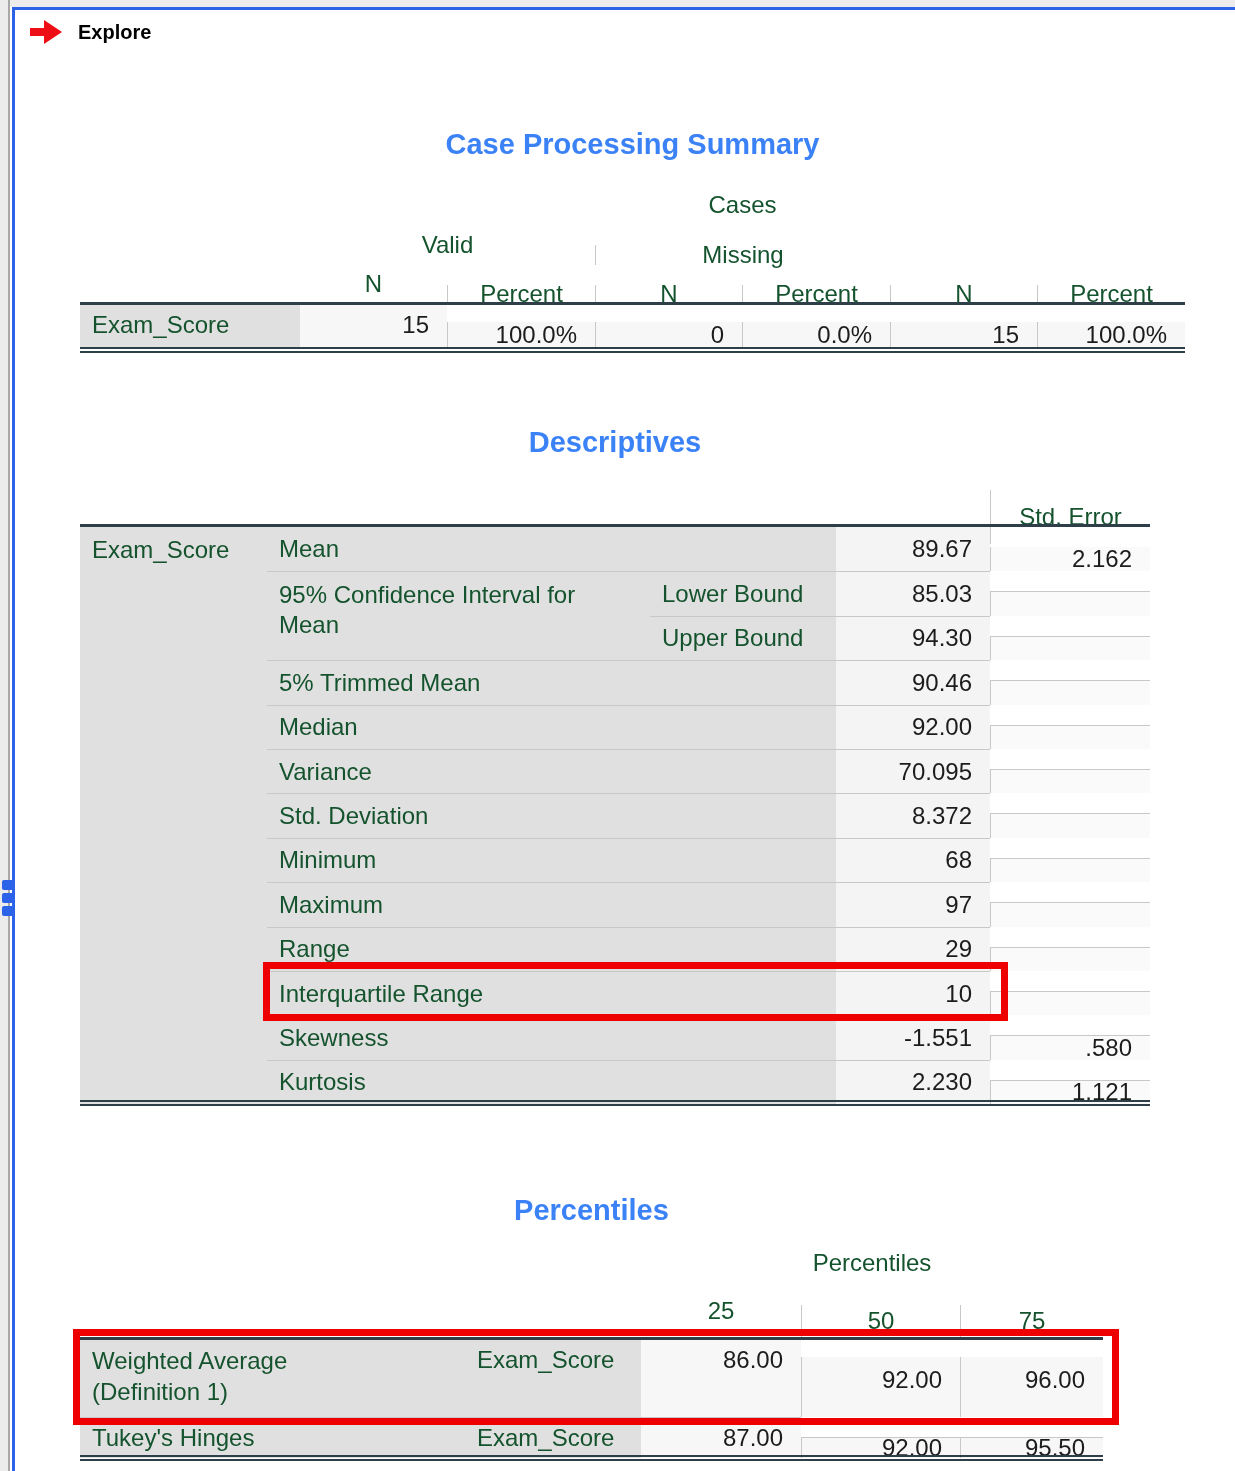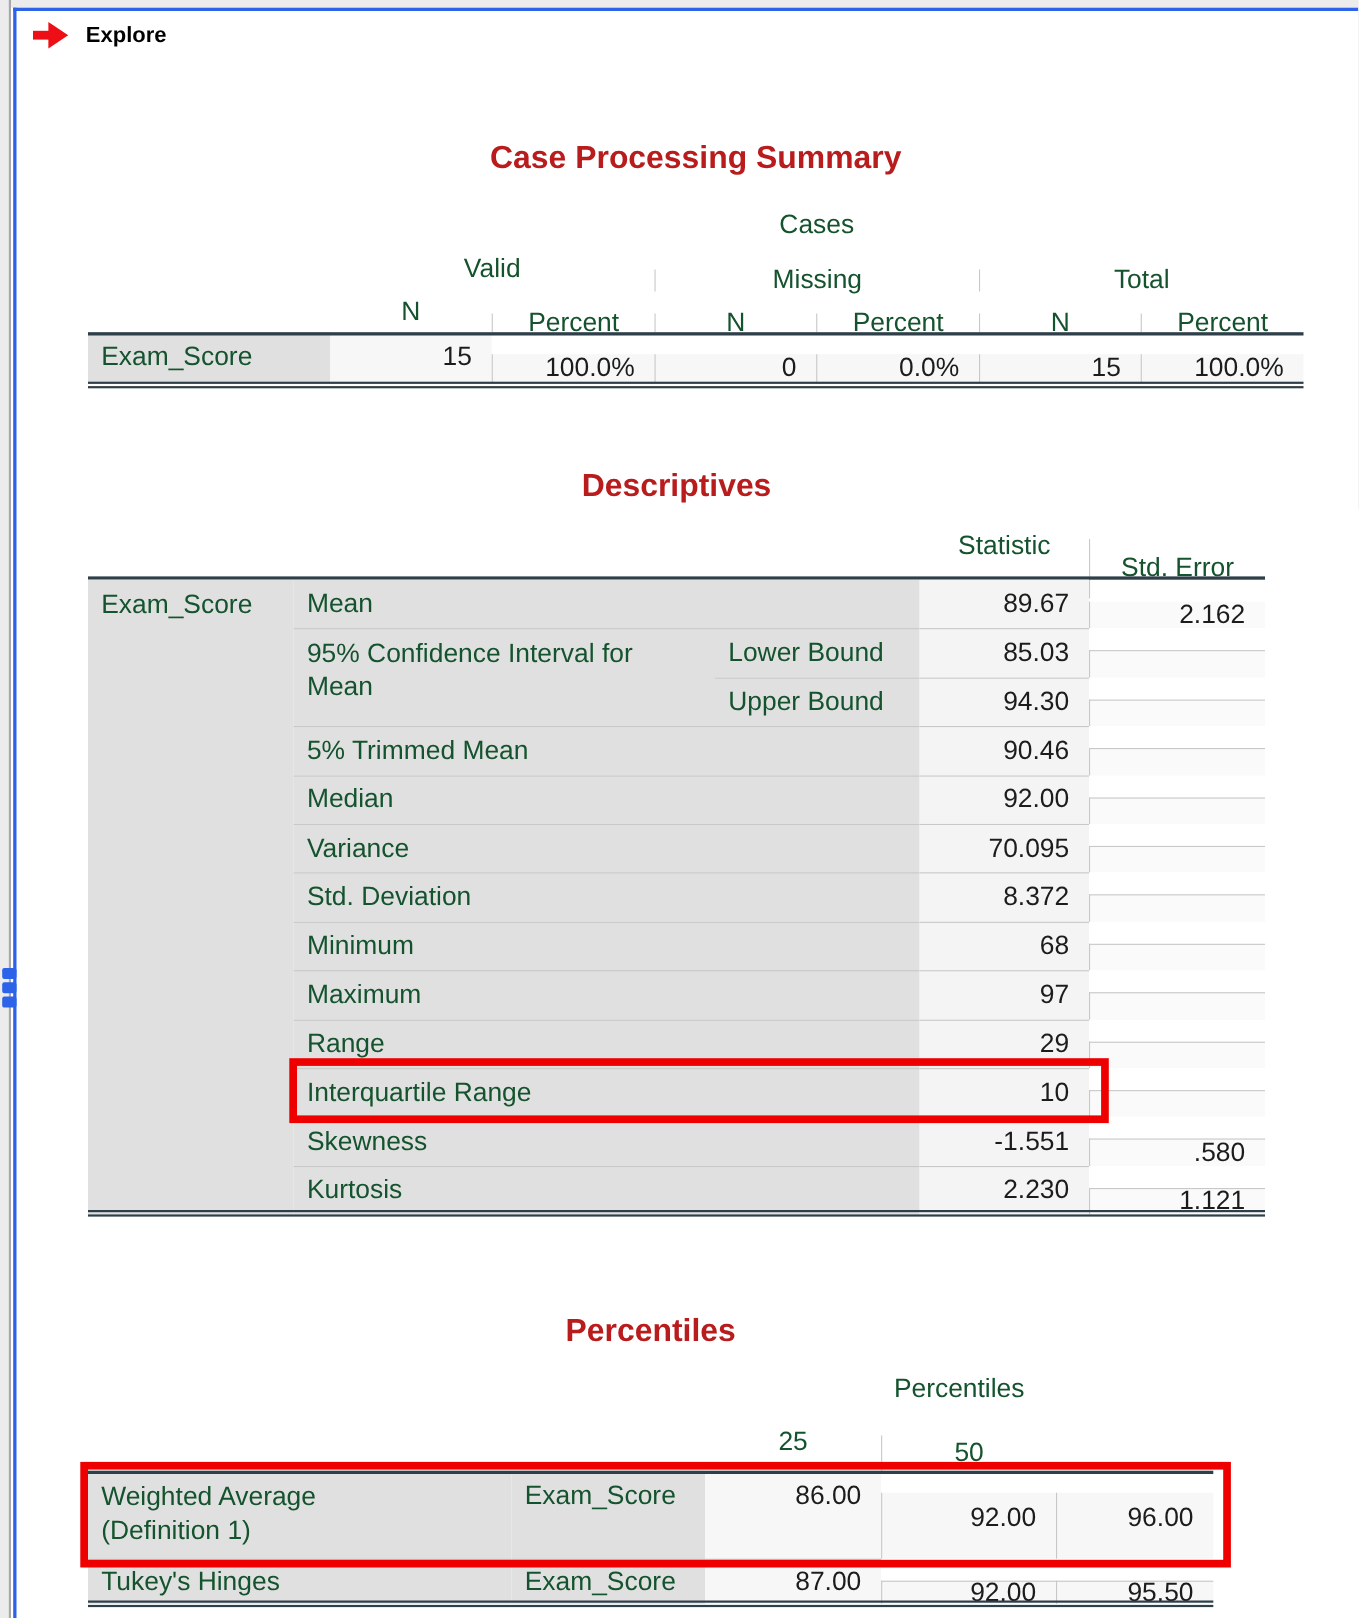--- a/index.html
+++ b/index.html
@@ -15,21 +15,21 @@
   .grip{position:absolute;left:2px;top:880px;width:14px;}
   .grip div{width:13px;height:10px;background:#2c63e8;border-radius:2px;margin-bottom:3px;}
   
   .explore{position:absolute;left:30px;top:20px;display:flex;align-items:center;gap:14px;}
   .arrow{position:relative;width:34px;height:24px;}
   .arrow .shaft{position:absolute;left:0;top:8px;width:18px;height:8px;background:#ee0e15;}
   .arrow .head{position:absolute;left:14px;top:0;width:0;height:0;border-left:18px solid #ee0e15;
                border-top:12px solid transparent;border-bottom:12px solid transparent;}
   .explore h1{margin:0;font-size:20px;font-weight:bold;color:#000;}
   
-  .tbl-title{position:absolute;text-align:center;font-size:29px;font-weight:bold;color:#b91c1c;}
+  .tbl-title{position:absolute;text-align:center;font-size:29px;font-weight:bold;color:#3b82f6;}
   
   .teal{color:#14532d;}
   .num{color:#1c1c1c;}
   .grid{position:absolute;display:grid;font-size:24px;}
   .cell{display:flex;align-items:center;box-sizing:border-box;}
   .c-center{justify-content:center;}
   .c-right{justify-content:flex-end;padding-right:18px;}
   .c-left{padding-left:12px;}
   .graybg{background:#e0e0e0;}
   .statbg{background:#f4f4f4;}
@@ -69,21 +69,20 @@
   </div>
 
   <div class="tbl-title" style="left:80px;top:128px;width:1105px;">Case Processing Summary</div>
 
   <div class="grid" style="left:80px;top:185px;grid-template-columns:220px 147px 148px 147px 148px 147px 148px;grid-template-rows:40px 40px 37px 46px;">
 
     <div class="cell c-center teal" style="grid-column:2/8;grid-row:1;">Cases</div>
 
     <div class="cell c-center teal" style="grid-column:2/4;grid-row:2;">Valid</div>
     <div class="cell c-center teal bl" style="grid-column:4/6;grid-row:2;">Missing</div>
-    <div class="cell c-center teal bl" style="grid-column:6/8;grid-row:2;">Total</div>
 
     <div class="cell c-center teal" style="grid-column:2;grid-row:3;">N</div>
     <div class="cell c-center teal bl" style="grid-column:3;grid-row:3;">Percent</div>
     <div class="cell c-center teal bl" style="grid-column:4;grid-row:3;">N</div>
     <div class="cell c-center teal bl" style="grid-column:5;grid-row:3;">Percent</div>
     <div class="cell c-center teal bl" style="grid-column:6;grid-row:3;">N</div>
     <div class="cell c-center teal bl" style="grid-column:7;grid-row:3;">Percent</div>
 
     <div class="cell c-left teal graybg" style="grid-column:1;grid-row:4;">Exam_Score</div>
     <div class="cell c-right num" style="grid-column:2;grid-row:4;background:#f7f7f7;">15</div>
@@ -92,21 +91,20 @@
     <div class="cell c-right num bl" style="grid-column:5;grid-row:4;background:#f7f7f7;">0.0%</div>
     <div class="cell c-right num bl" style="grid-column:6;grid-row:4;background:#f7f7f7;">15</div>
     <div class="cell c-right num bl" style="grid-column:7;grid-row:4;background:#f7f7f7;">100.0%</div>
   </div>
   <div class="thick" style="left:80px;top:302px;width:1105px;"></div>
   <div class="dbl" style="left:80px;top:347px;width:1105px;"></div>
 
   <div class="tbl-title" style="left:80px;top:426px;width:1070px;">Descriptives</div>
 
   <div style="position:absolute;left:80px;top:470px;width:1070px;height:54px;">
-    <div class="cell c-center teal" style="position:absolute;left:756px;top:0;width:154px;height:54px;font-size:24px;">Statistic</div>
     <div class="cell c-center teal bl" style="position:absolute;left:910px;top:0;width:160px;height:54px;font-size:24px;">Std. Error</div>
   </div>
   <div class="thick" style="left:80px;top:524px;width:1070px;"></div>
 
   <div class="grid" style="left:80px;top:527px;grid-template-columns:187px 383px 186px 154px 160px;grid-template-rows:repeat(13,44.4px);">
 
     <div class="cell c-left teal graybg top-align" style="grid-column:1;grid-row:1/14;">Exam_Score</div>
 
     <div class="cell c-left teal graybg" style="grid-column:2/4;grid-row:1;">Mean</div>
     <div class="cell c-right num statbg" style="grid-column:4;grid-row:1;">89.67</div>
@@ -167,20 +165,21 @@
   <div class="redbox" style="left:263px;top:962px;width:731px;height:45px;"></div>
 
   <div class="tbl-title" style="left:80px;top:1194px;width:1023px;">Percentiles</div>
 
   <div class="grid" style="left:80px;top:1240px;grid-template-columns:385px 176px 160px 159px 143px;grid-template-rows:45px 52px 80px 41px;">
 
     <div class="cell c-center teal" style="grid-column:3/6;grid-row:1;">Percentiles</div>
 
     <div class="cell c-center teal" style="grid-column:3;grid-row:2;">25</div>
     <div class="cell c-center teal bl" style="grid-column:4;grid-row:2;">50</div>
+    <div class="cell c-center teal bl" style="grid-column:5;grid-row:2;">75</div>
 
     <div class="cell c-left teal graybg top-align" style="grid-column:1;grid-row:3;">
         <span class="wrapnarrow">Weighted Average (Definition 1)</span>
       </div>
     <div class="cell c-left teal graybg top-align" style="grid-column:2;grid-row:3;">Exam_Score</div>
     <div class="cell c-right num top-align" style="grid-column:3;grid-row:3;background:#f7f7f7;">86.00</div>
     <div class="cell c-right num top-align bl" style="grid-column:4;grid-row:3;background:#f7f7f7;">92.00</div>
     <div class="cell c-right num top-align bl" style="grid-column:5;grid-row:3;background:#f7f7f7;">96.00</div>
 
     <div class="cell c-left teal graybg bt" style="grid-column:1;grid-row:4;">Tukey's Hinges</div>

